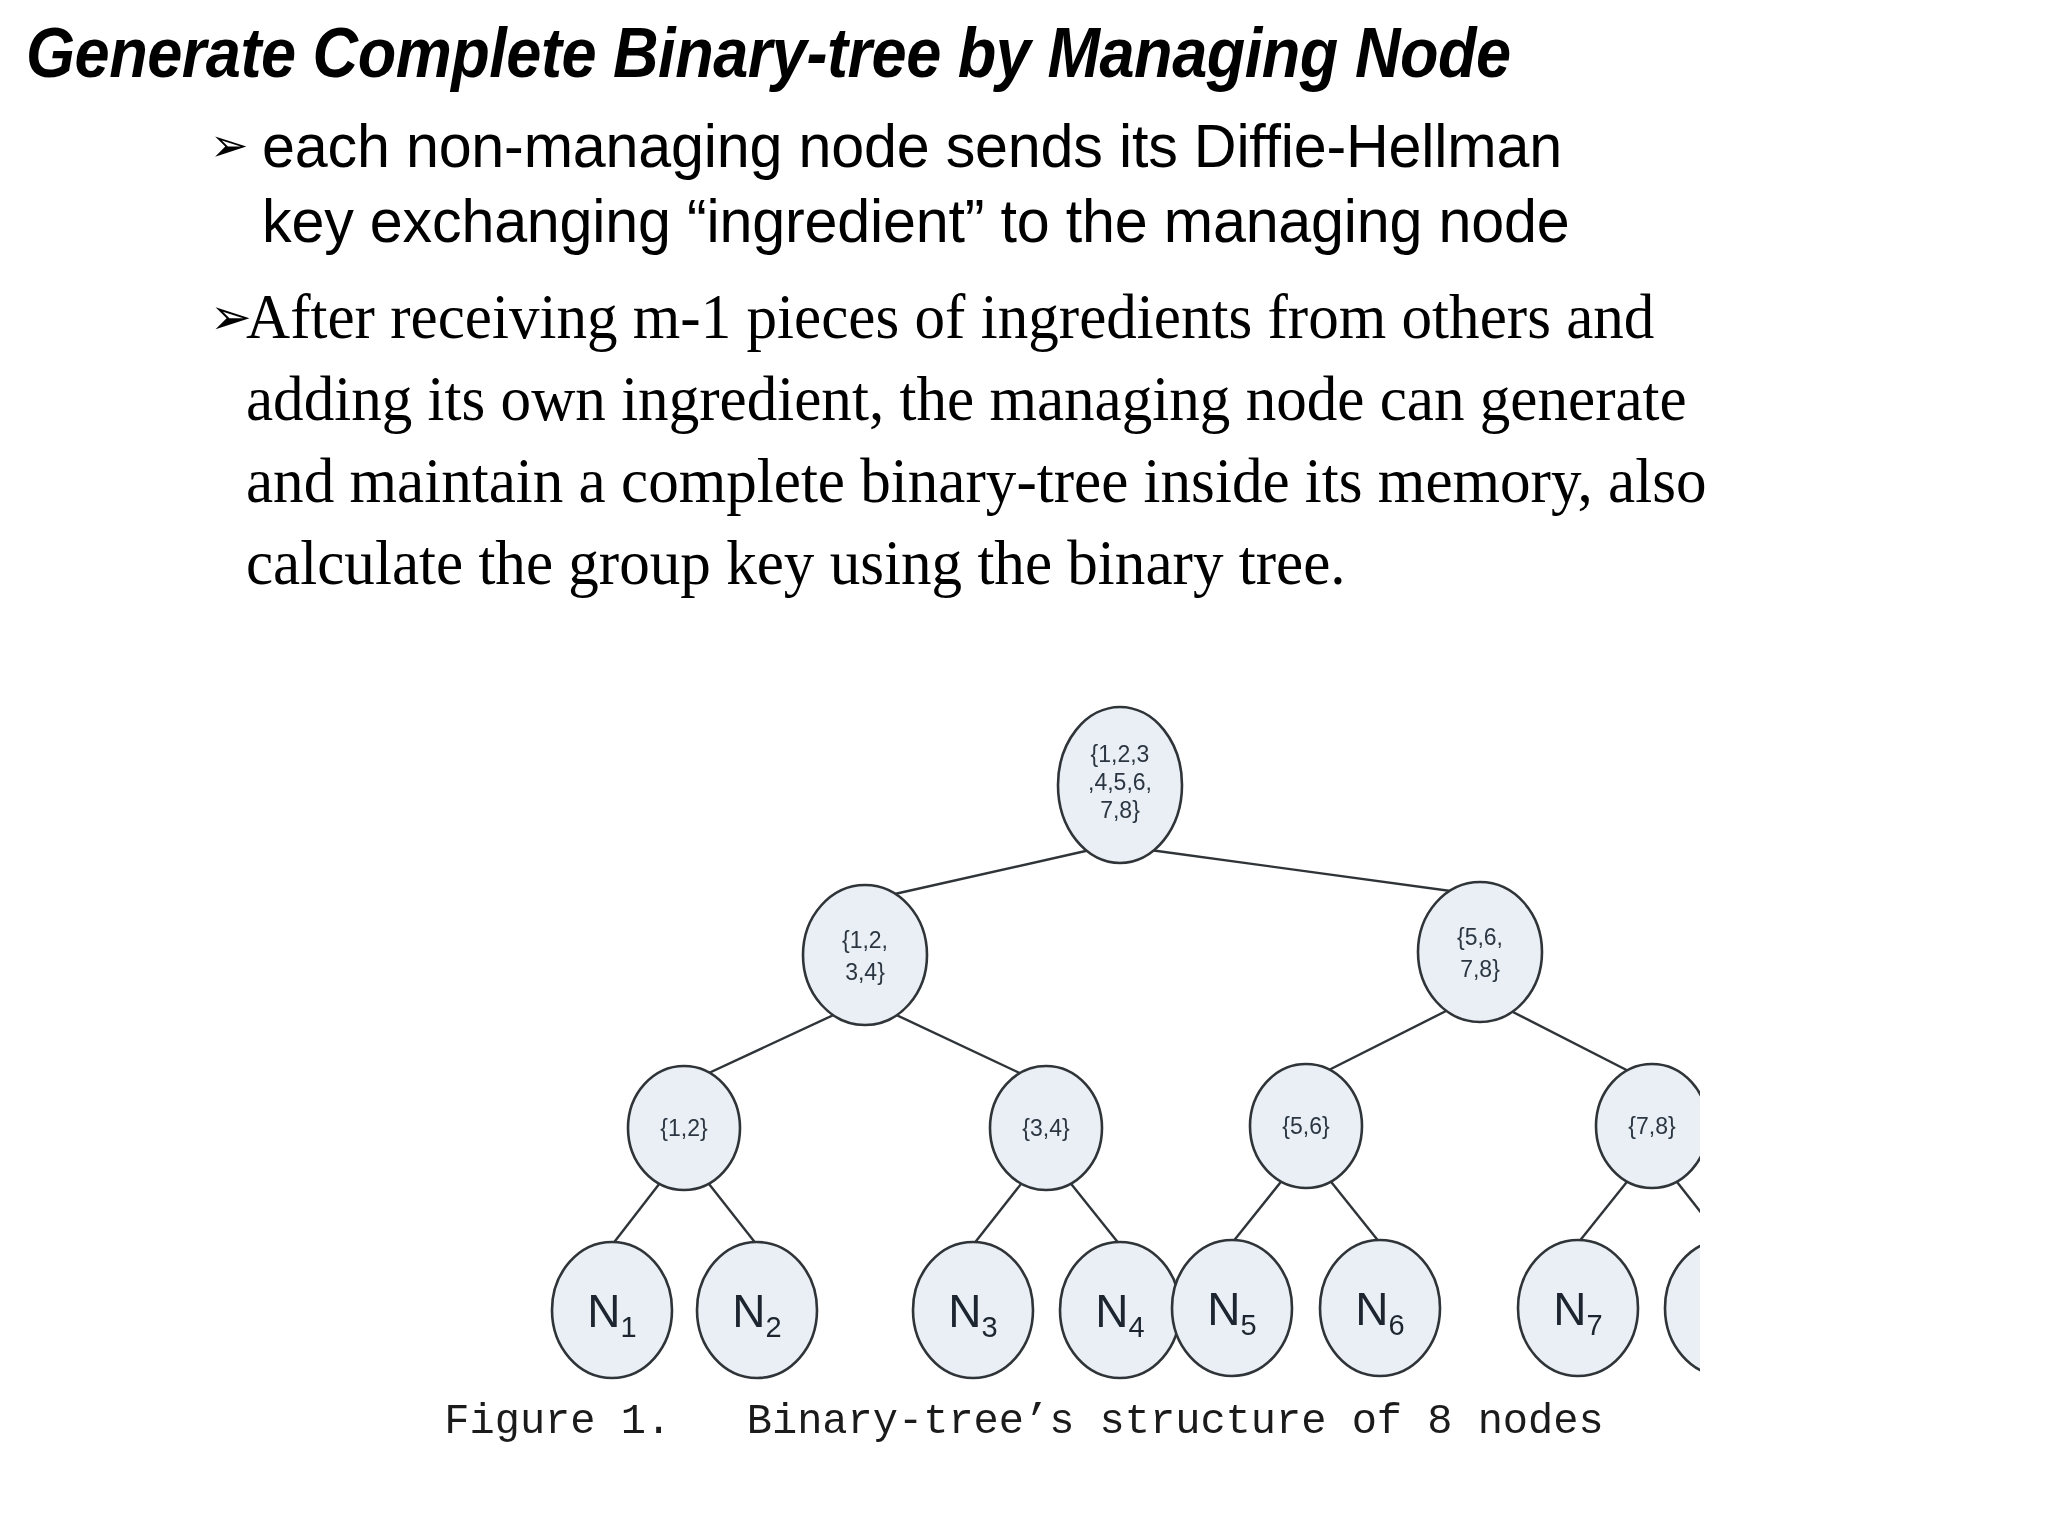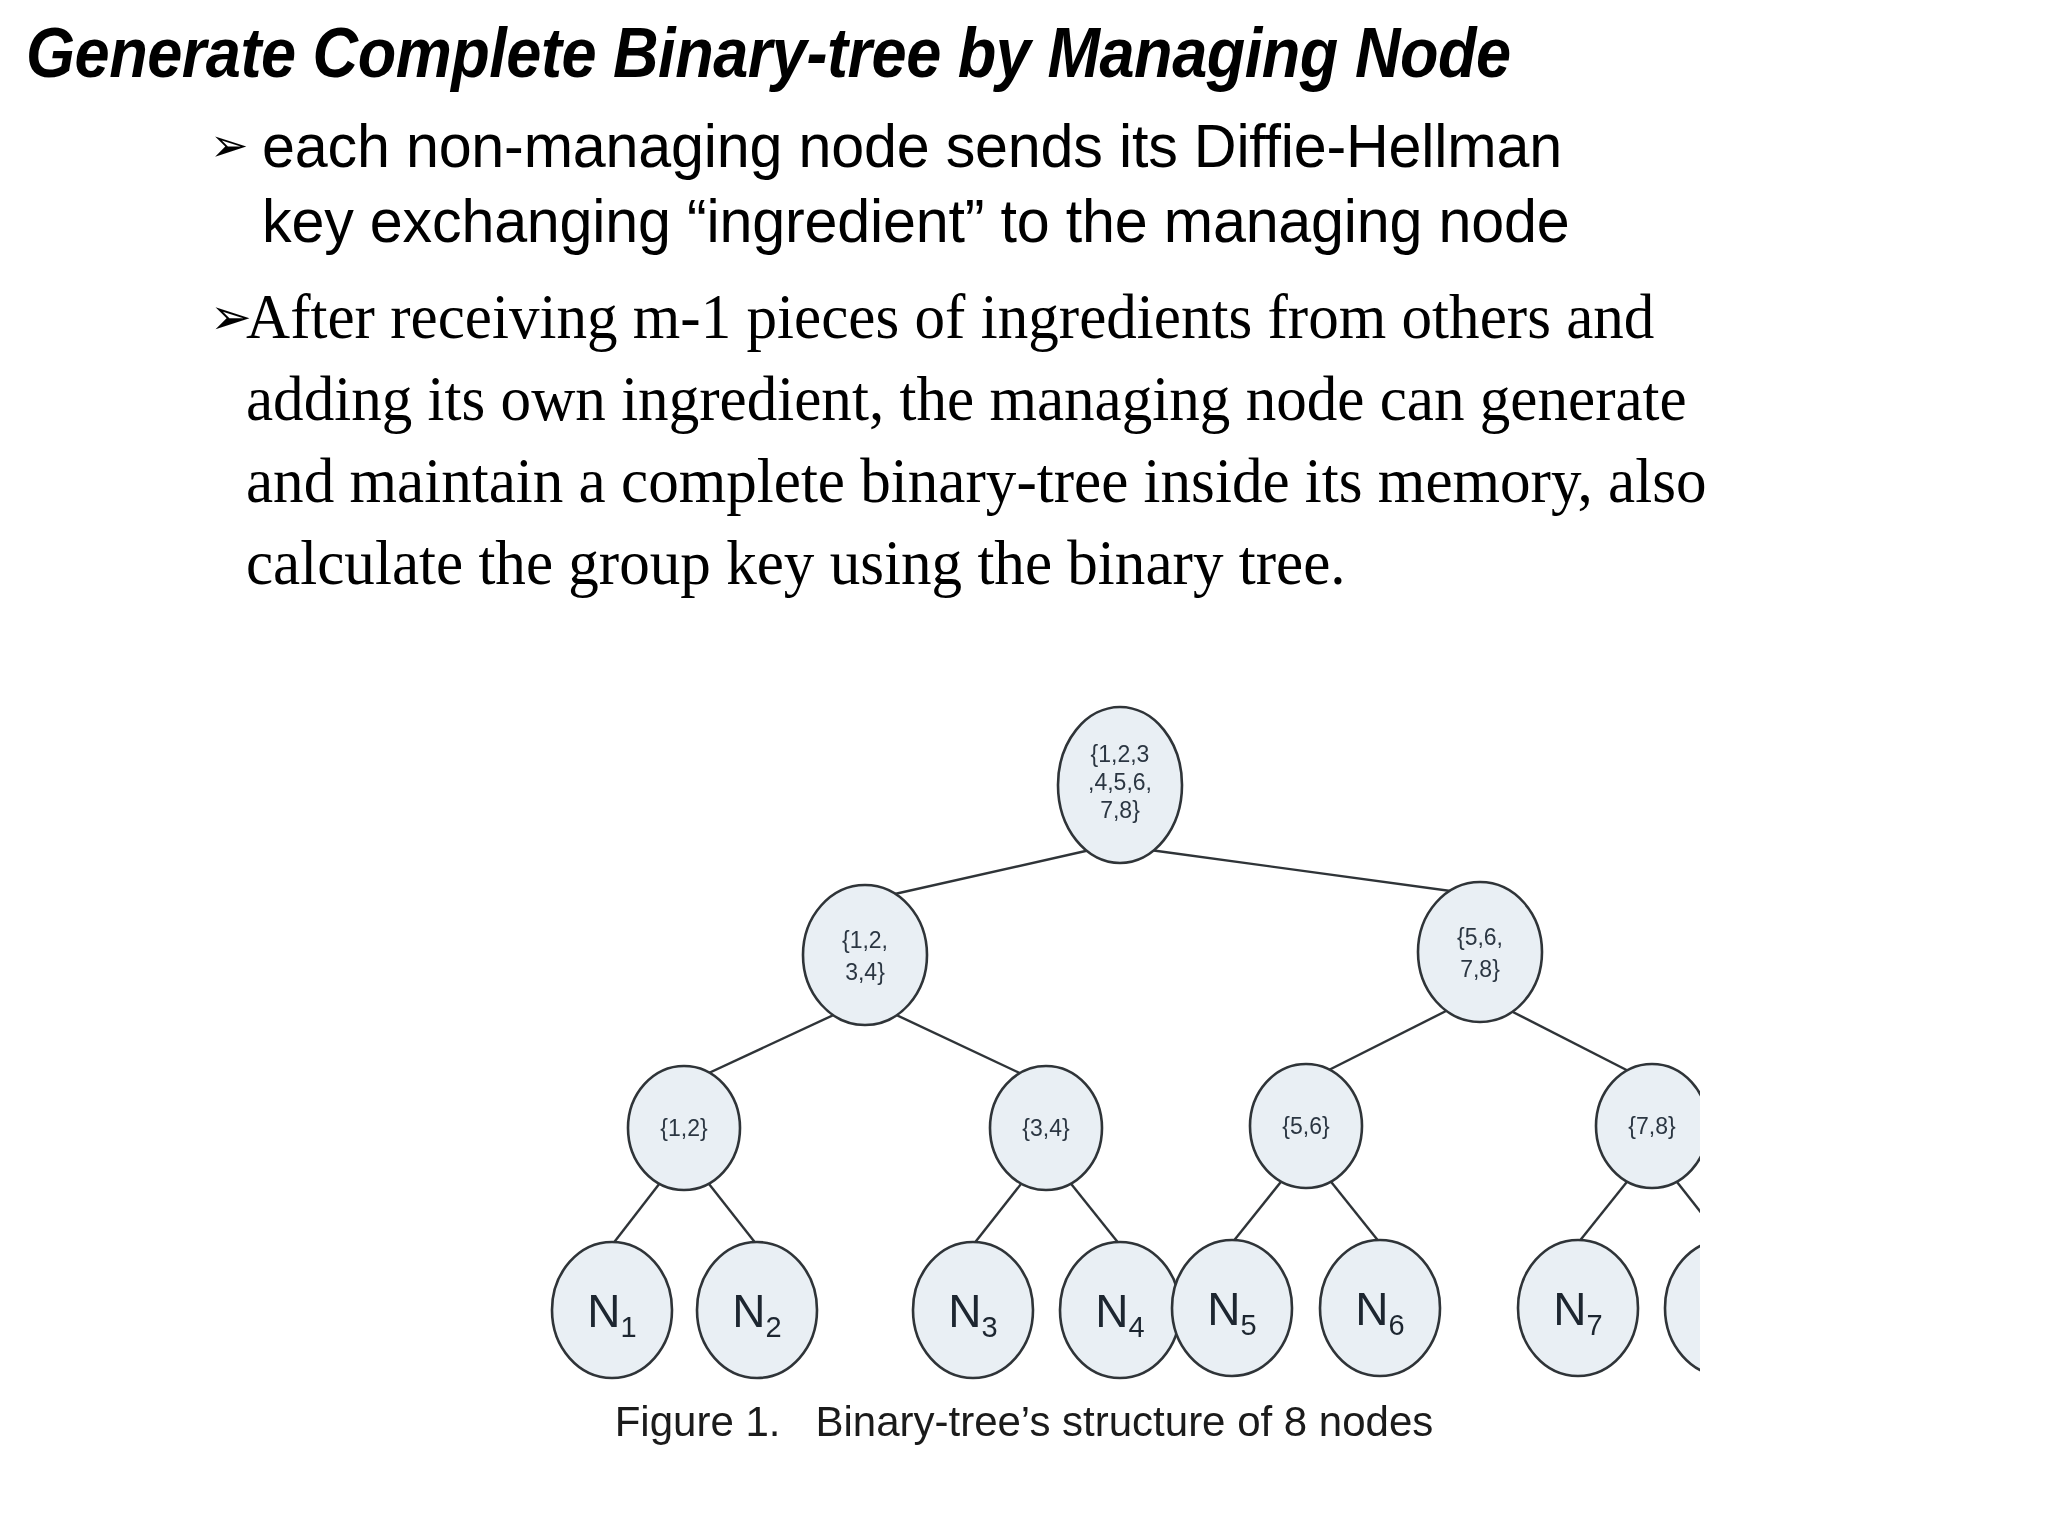--- a/index.html
+++ b/index.html
@@ -130,21 +130,21 @@
     stroke-width: 2.4;
     fill: none;
   }
 
   #figure-caption {
     position: absolute;
     left: 0;
     top: 708px;
     width: 2048px;
     text-align: center;
-    font-family: Liberation Sans, sans-serif;
+    font-family: Liberation Mono, monospace;
     font-size: 42px;
     color: #1b1b1b;
     white-space: pre;
   }
 </style>
 </head>
 <body>
 
 <div id="slide-title">Generate Complete Binary-tree by Managing Node</div>
 

